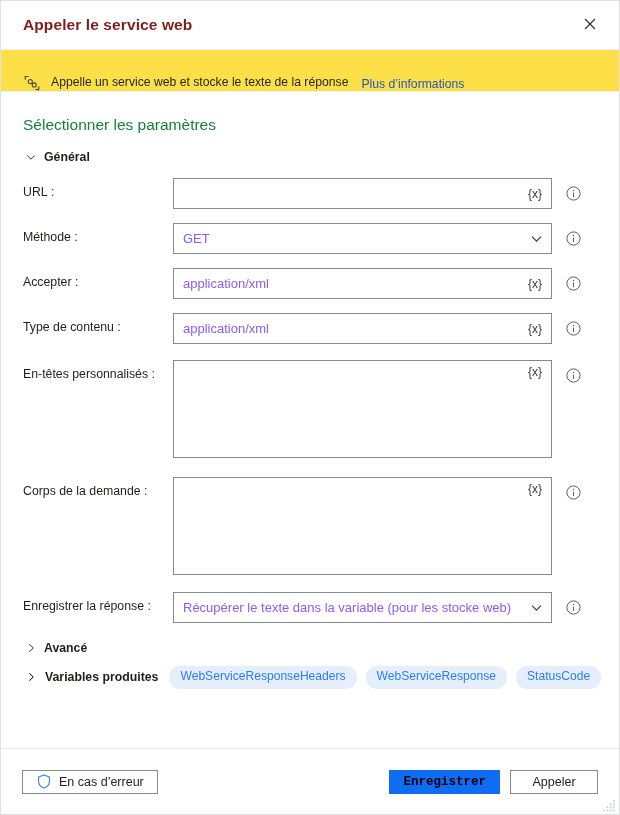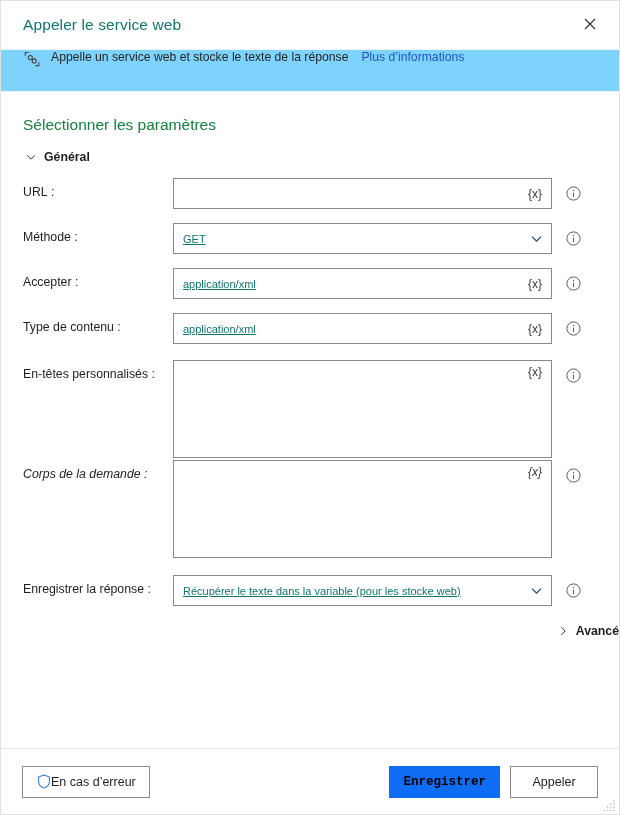--- a/index.html
+++ b/index.html
@@ -24,40 +24,40 @@
   .titlebar {
     height: 48px;
     flex: 0 0 48px;
     display: flex;
     align-items: center;
     padding: 0 14px 0 22px;
     background: #ffffff;
   }
   .title-text {
     font-size: 15.5px;
-    color: #0f766e;
-    font-weight: 400;
+    color: #7f1d1d;
+    font-weight: 700;
     letter-spacing: .1px;
   }
   .titlebar-spacer { flex: 1 1 auto; }
   .close-btn {
     width: 30px; height: 30px;
     display: flex; align-items: center; justify-content: center;
     cursor: pointer;
     color: #2b2b2b;
   }
 
   
   .banner {
     flex: 0 0 43px;
-    background: #7dd3fc;
+    background: #fde047;
     border-top: 1px solid #eef3fb;
     border-bottom: 1px solid #eef3fb;
     display: flex;
-    align-items: flex-start;
+    align-items: flex-end;
     padding: 0 22px;
     gap: 11px;
   }
   .banner-icon {
     width: 17px; height: 17px;
     flex: 0 0 17px;
     color: #444;
     display: flex; align-items: center; justify-content: center;
   }
   .banner-text {
@@ -144,25 +144,24 @@
     height: 31px;
     border: 1px solid #8a8886;
     background: #ffffff;
     display: flex;
     align-items: center;
     padding: 0 8px 0 9px;
     position: relative;
   }
   .tbox .val {
     flex: 1 1 auto;
-    font-size: 11px;
-    color: #0f766e;
+    font-size: 13px;
+    color: #8b5cf6;
     white-space: nowrap;
     overflow: hidden;
-    text-decoration: underline;
   }
   .varbtn {
     font-size: 12px;
     color: #3b3a39;
     font-family: "Liberation Sans", sans-serif;
     cursor: pointer;
     padding: 0 1px;
     flex: 0 0 auto;
     line-height: 1;
   }
@@ -216,30 +215,30 @@
   .footer {
     flex: 0 0 66px;
     border-top: 1px solid #e6e6e6;
     display: flex;
     align-items: center;
     padding: 0 21px;
     background: #ffffff;
     position: relative;
   }
   .btn {
-    height: 32px;
+    height: 24px;
     border: 1px solid #8a8886;
     background: #ffffff;
     color: #201f1e;
     font-size: 12.5px;
     font-family: "Liberation Sans", sans-serif;
     display: inline-flex;
     align-items: center;
     justify-content: center;
-    gap: 0;
+    gap: 8px;
     padding: 0 13px;
     cursor: pointer;
     white-space: nowrap;
   }
   .btn-primary {
     background: #0f6cf5;
     border-color: #0f6cf5;
     color: #000000;
     font-weight: 600;
     min-width: 88px;
@@ -385,21 +384,21 @@
       </div>
       <div class="info-icon" style="height:31px;">
         <svg width="15" height="15" viewBox="0 0 15 15" aria-hidden="true">
           <circle cx="7.5" cy="7.5" r="6.6" stroke="currentColor" stroke-width="1" fill="none"></circle>
           <circle cx="7.5" cy="4.5" r="0.75" fill="currentColor"></circle>
           <path d="M7.5 6.6 V11.1" stroke="currentColor" stroke-width="1" fill="none"></path>
         </svg>
       </div>
     </div>
 
-    <div class="field-row" style="margin-top:2px;font-style:italic;">
+    <div class="field-row" style="margin-top:19px;">
       <div class="field-label">Corps de la demande&nbsp;:</div>
       <div class="field-control">
         <div class="tarea">
           <span class="varbtn">{x}</span>
         </div>
       </div>
       <div class="info-icon" style="height:31px;">
         <svg width="15" height="15" viewBox="0 0 15 15" aria-hidden="true">
           <circle cx="7.5" cy="7.5" r="6.6" stroke="currentColor" stroke-width="1" fill="none"></circle>
           <circle cx="7.5" cy="4.5" r="0.75" fill="currentColor"></circle>
@@ -422,29 +421,40 @@
       </div>
       <div class="info-icon">
         <svg width="15" height="15" viewBox="0 0 15 15" aria-hidden="true">
           <circle cx="7.5" cy="7.5" r="6.6" stroke="currentColor" stroke-width="1" fill="none"></circle>
           <circle cx="7.5" cy="4.5" r="0.75" fill="currentColor"></circle>
           <path d="M7.5 6.6 V11.1" stroke="currentColor" stroke-width="1" fill="none"></path>
         </svg>
       </div>
     </div>
 
-    <div class="group-header" style="padding-top:18px;justify-content:flex-end;">
+    <div class="group-header" style="padding-top:18px;">
       <span class="chev">
         <svg width="10" height="10" viewBox="0 0 10 10" aria-hidden="true">
           <path d="M3.4 1.2 L7.2 5 L3.4 8.8" stroke="currentColor" stroke-width="1" fill="none"></path>
         </svg>
       </span>
       <span class="group-label">Avancé</span>
     </div>
 
+    <div class="vars-row">
+      <span class="chev">
+        <svg width="10" height="10" viewBox="0 0 10 10" aria-hidden="true">
+          <path d="M3.4 1.2 L7.2 5 L3.4 8.8" stroke="currentColor" stroke-width="1" fill="none"></path>
+        </svg>
+      </span>
+      <span class="vars-label">Variables produites</span>
+      <span class="pill">WebServiceResponseHeaders</span>
+      <span class="pill">WebServiceResponse</span>
+      <span class="pill">StatusCode</span>
+    </div>
 
   </div>
 
   <div class="footer">
     <div class="btn">
       <span class="shield-icon">
         <svg width="14" height="15" viewBox="0 0 14 15" aria-hidden="true">
           <path d="M7 1.1 L12.4 3.1 V7.4 C12.4 10.6 10.1 12.8 7 13.9 C3.9 12.8 1.6 10.6 1.6 7.4 V3.1 Z" stroke="currentColor" stroke-width="1.05" fill="none" stroke-linejoin="round"></path>
         </svg>
       </span>

